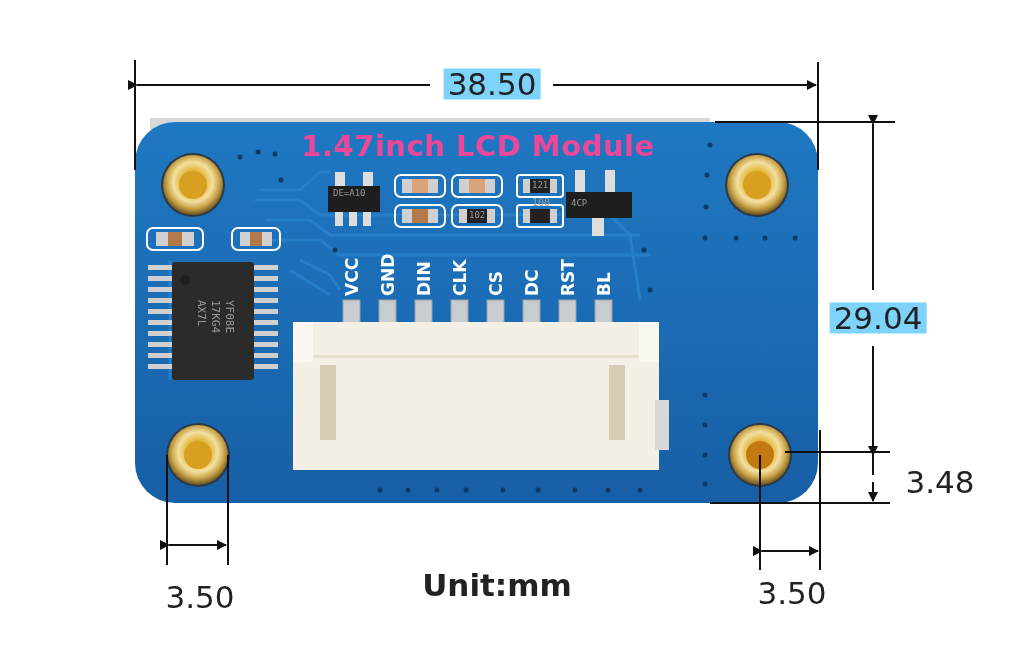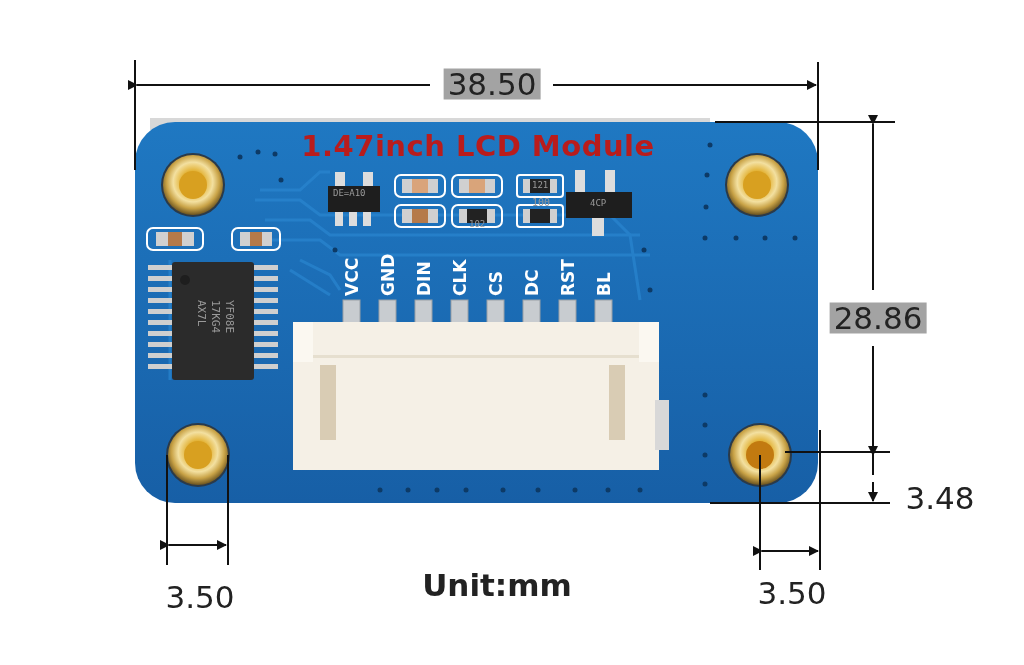--- a/index.html
+++ b/index.html
@@ -1,20 +1,20 @@
 <!DOCTYPE html>
 <html><head>
 <meta charset="utf-8">
 <style>
   html,body{margin:0;padding:0;background:#ffffff;}
   body{width:1024px;height:665px;position:relative;overflow:hidden;font-family:"Liberation Sans",sans-serif;}
-  .dim-label{position:absolute;font-family:"DejaVu Sans",sans-serif;color:#222;font-size:31px;line-height:1;white-space:nowrap;transform:translate(-50%,-50%);background:#a3a3a3;padding:0 4px;}
+  .dim-label{position:absolute;font-family:"DejaVu Sans",sans-serif;color:#222;font-size:31px;line-height:1;white-space:nowrap;transform:translate(-50%,-50%);background:#7dd3fc;padding:0 4px;}
   .dim-label.nobg{background:transparent;}
   svg{position:absolute;left:0;top:0;}
-  .board-title{position:absolute;left:478px;top:146px;transform:translate(-50%,-50%);color:#b91c1c;font-weight:bold;font-size:29px;letter-spacing:0.5px;white-space:nowrap;font-family:"DejaVu Sans",sans-serif;}
+  .board-title{position:absolute;left:478px;top:146px;transform:translate(-50%,-50%);color:#ec4899;font-weight:bold;font-size:29px;letter-spacing:0.5px;white-space:nowrap;font-family:"DejaVu Sans",sans-serif;}
   .pin-label{position:absolute;color:#fff;font-weight:bold;font-size:17px;font-family:"DejaVu Sans",sans-serif;transform-origin:left top;transform:rotate(-90deg);white-space:nowrap;}
   .chip-text{position:absolute;color:#9a9a9a;font-family:"DejaVu Sans Mono",monospace;font-size:11px;white-space:nowrap;}
 </style>
 </head>
 <body>
 
 <svg width="1024" height="665" viewBox="0 0 1024 665">
   <defs>
     <radialGradient id="brass" cx="50%" cy="45%" r="55%">
       <stop offset="0%" stop-color="#c88a10"></stop>
@@ -216,22 +216,22 @@
 <div class="pin-label" style="left:522px;top:296px;">DC</div>
 <div class="pin-label" style="left:558px;top:296px;">RST</div>
 <div class="pin-label" style="left:594px;top:296px;">BL</div>
 
 <div class="chip-text" style="left:236px;top:300px;transform:rotate(90deg);transform-origin:left top;">YF08E</div>
 <div class="chip-text" style="left:222px;top:300px;transform:rotate(90deg);transform-origin:left top;">17KG4</div>
 <div class="chip-text" style="left:208px;top:300px;transform:rotate(90deg);transform-origin:left top;">AX7L</div>
 
 <div class="chip-text" style="left:333px;top:188px;font-size:9px;">DE=A10</div>
 <div class="chip-text" style="left:532px;top:180px;font-size:9px;">121</div>
-<div class="chip-text" style="left:469px;top:210px;font-size:9px;margin-top:9px;">102</div>
+<div class="chip-text" style="left:469px;top:210px;font-size:9px;">102</div>
 <div class="chip-text" style="left:532px;top:197px;font-size:10px;">100</div>
-<div class="chip-text" style="left:590px;top:198px;font-size:9px;">4CP</div>
+<div class="chip-text" style="left:571px;top:198px;font-size:9px;">4CP</div>
 
 <div class="dim-label" style="left:492px;top:84px;">38.50</div>
-<div class="dim-label" style="left:878px;top:318px;">28.86</div>
-<div class="dim-label nobg" style="left:940px;top:498px;">3.48</div>
+<div class="dim-label" style="left:878px;top:318px;">29.04</div>
+<div class="dim-label nobg" style="left:940px;top:482px;">3.48</div>
 <div class="dim-label nobg" style="left:200px;top:597px;">3.50</div>
 <div class="dim-label nobg" style="left:792px;top:593px;">3.50</div>
 <div class="dim-label nobg" style="left:497px;top:585px;font-weight:bold;">Unit:mm</div>
 
 </body></html>

